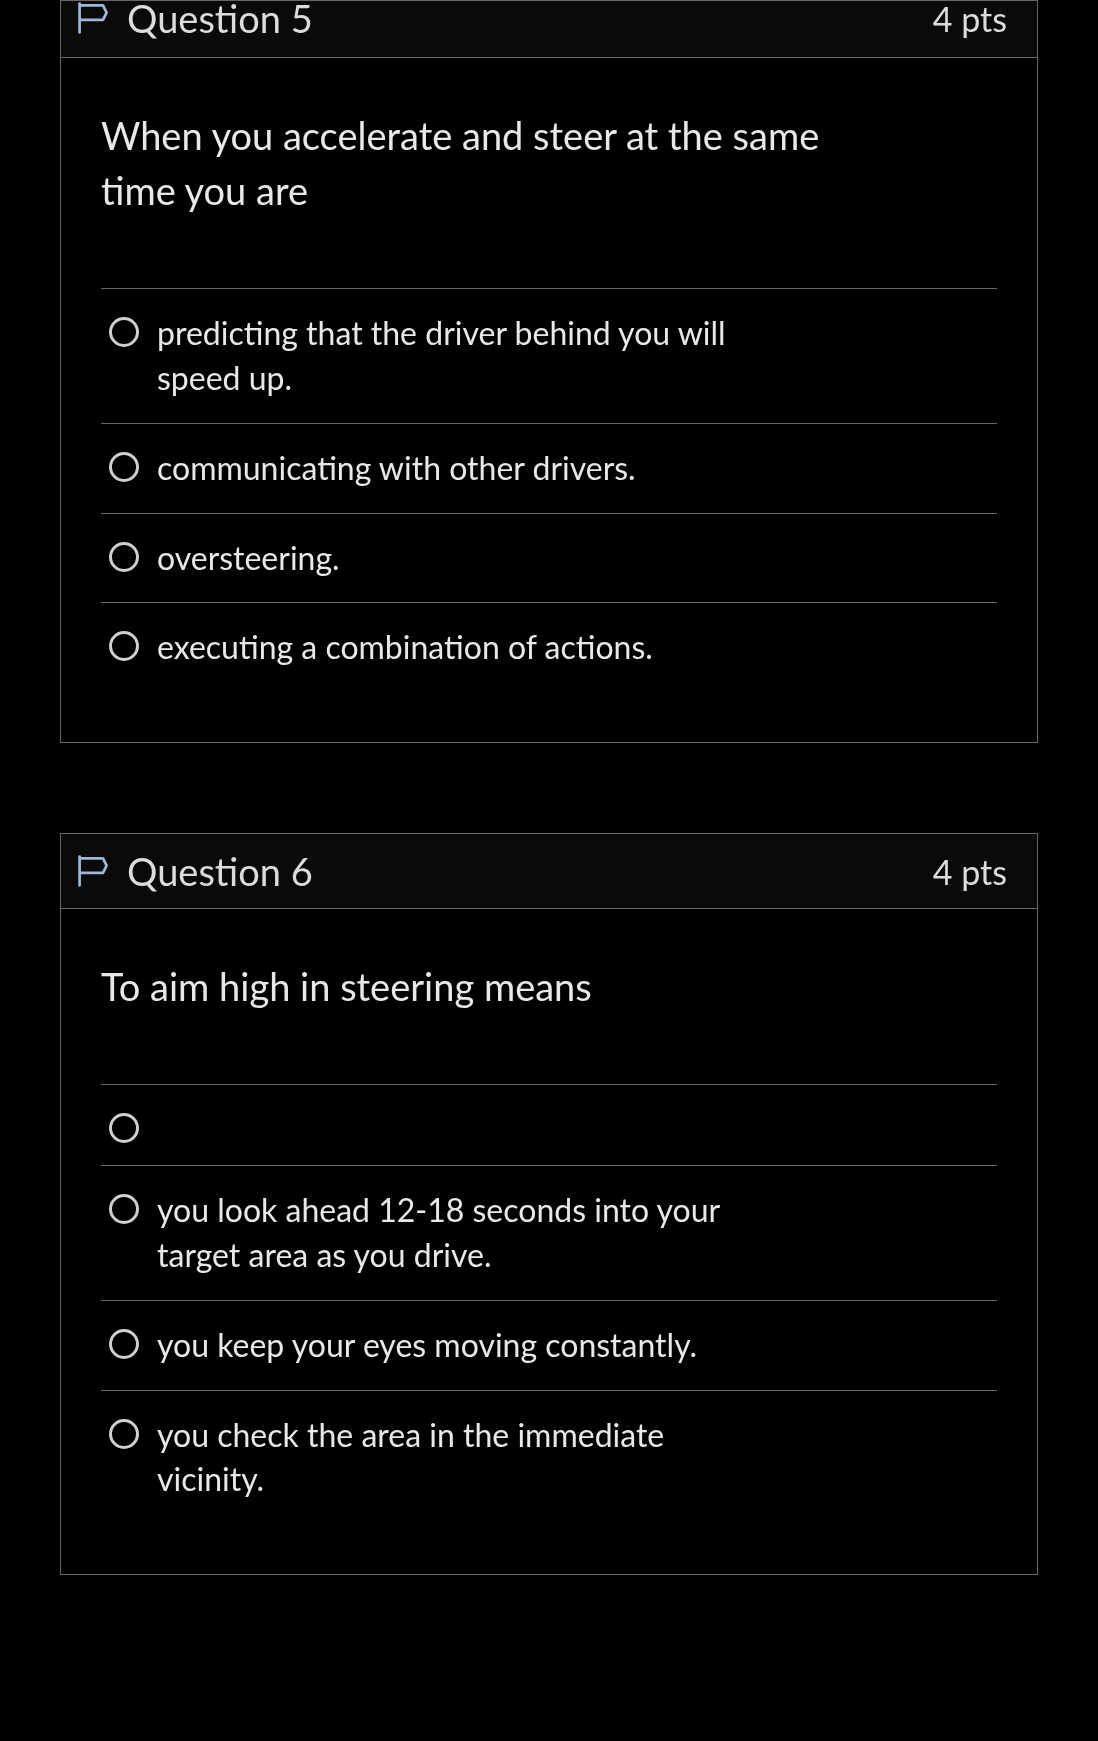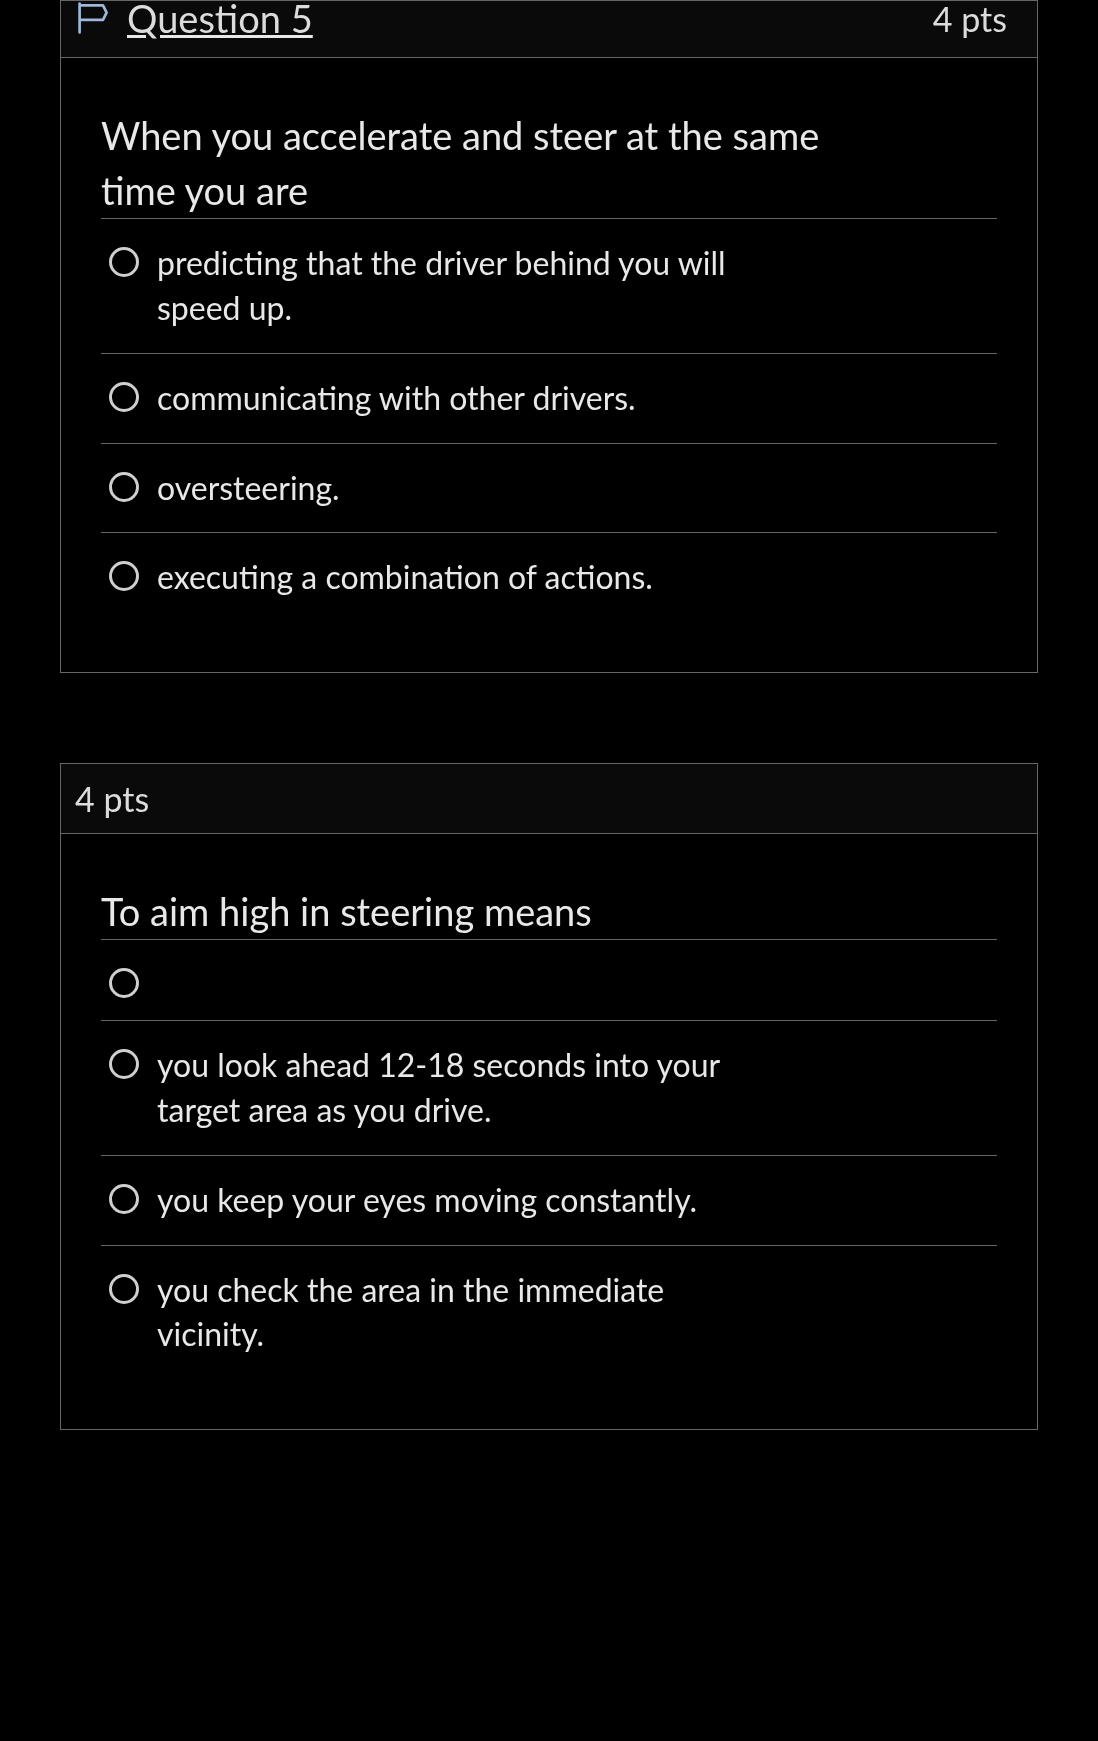--- a/index.html
+++ b/index.html
@@ -22,21 +22,20 @@
     align-items: center;
     justify-content: space-between;
     padding: 14px 30px 14px 14px;
     border-bottom: 1px solid #666;
     background: #0a0a0a;
   }
   .q-header-left {
     display: flex;
     align-items: center;
     gap: 14px;
-    text-decoration: underline;
   }
   .flag-icon {
     width: 38px;
     height: 36px;
     flex: 0 0 auto;
   }
   .flag-icon svg { display:block; }
   .q-title {
     font-size: 38px;
     font-weight: 400;
@@ -49,20 +48,21 @@
   .q-body {
     padding: 50px 40px 50px 40px;
   }
   .q-prompt {
     font-size: 38px;
     line-height: 1.45;
     color: #e8e8e8;
     max-width: 740px;
   }
   .options {
+    margin-top: 70px;
     border-top: 1px solid #666;
   }
   .option-row {
     display: flex;
     align-items: flex-start;
     gap: 18px;
     padding: 22px 0 22px 8px;
     border-bottom: 1px solid #666;
     cursor: pointer;
   }
@@ -122,20 +122,28 @@
         <label class="option-row">
           <span class="radio"></span>
           <span class="opt-text">executing a combination of actions.</span>
         </label>
       </div>
     </div>
   </div>
 
   <div class="question-box">
     <div class="q-header">
+      <div class="q-header-left">
+        <span class="flag-icon">
+          <svg viewBox="0 0 40 40" width="38" height="36">
+            <path d="M4 4 L4 36 M4 6 L30 6 L34 14 L30 22 L4 22" fill="none" stroke="#9fb8d9" stroke-width="3" stroke-linejoin="round" stroke-linecap="round"></path>
+          </svg>
+        </span>
+        <span class="q-title">Question 6</span>
+      </div>
       <span class="q-pts">4 pts</span>
     </div>
     <div class="q-body">
       <p class="q-prompt">To aim high in steering means</p>
       <div class="options">
         <label class="option-row">
           <span class="radio"></span>
         </label>
         <label class="option-row">
           <span class="radio"></span>

